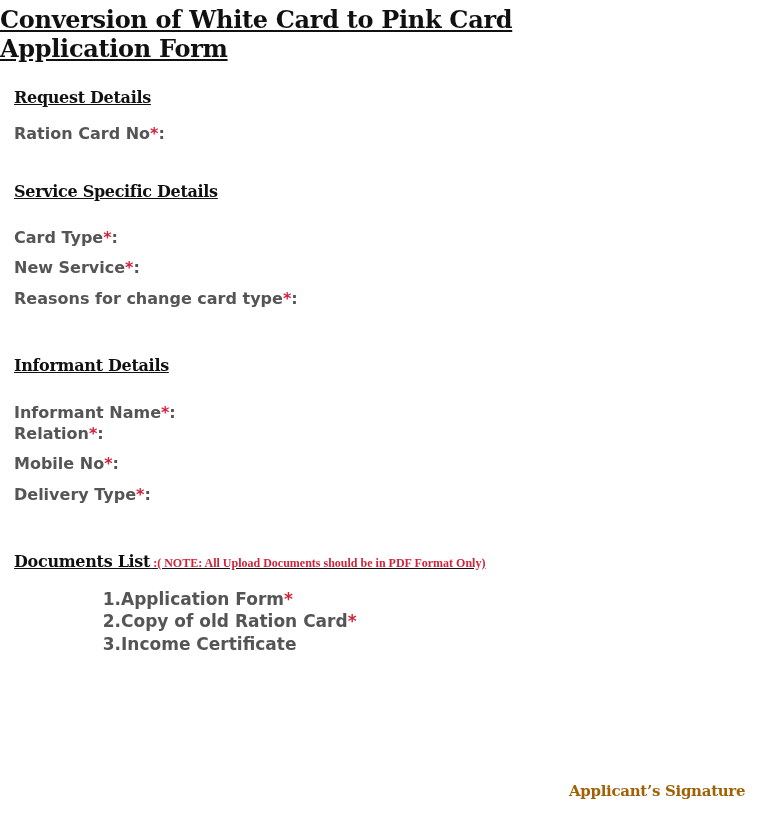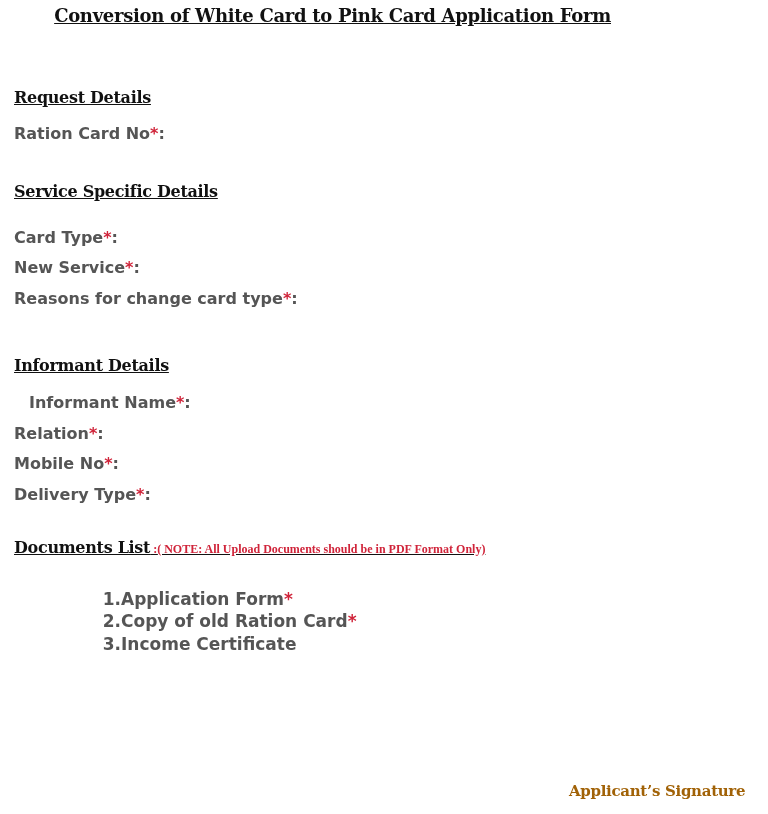--- a/index.html
+++ b/index.html
@@ -1,20 +1,20 @@
 <!DOCTYPE html>
 <html><head>
   <meta charset="utf-8">
   <style>
     html, body { margin: 0; padding: 0; background: #ffffff; }
     body { width: 768px; height: 814px; position: relative; overflow: hidden; }
     .title {
-      position: absolute; left: 0; top: 5px; width: 611px; text-align: right;
+      position: absolute; left: 0; top: 5px; width: 611px; text-align: left;
       font-family: "DejaVu Serif", "Liberation Serif", serif; font-weight: bold;
-      font-size: 18px; color: #111; text-decoration: underline; letter-spacing: -0.3px;
+      font-size: 24px; color: #111; text-decoration: underline; letter-spacing: -0.3px;
     }
     .section-heading {
       position: absolute; left: 14px;
       font-family: "DejaVu Serif", "Liberation Serif", serif; font-weight: bold;
       font-size: 16px; color: #111; text-decoration: underline; letter-spacing: -0.3px;
     }
     .field {
       position: absolute; left: 14px;
       font-family: "DejaVu Sans", "Liberation Sans", sans-serif; font-weight: bold;
       font-size: 16px; color: #555;
@@ -51,34 +51,34 @@
   <span>Card Type</span><span class="req">*</span><span>:</span>
 </div>
 <div class="field" style="top:258px;">
   <span>New Service</span><span class="req">*</span><span>:</span>
 </div>
 <div class="field" style="top:289px;">
   <span>Reasons for change card type</span><span class="req">*</span><span>:</span>
 </div>
 
 <div class="section-heading" style="top:356px;">Informant Details</div>
-<div class="field" style="top:393px;margin-left:15px;">
+<div class="field" style="top:403px;">
   <span>Informant Name</span><span class="req">*</span><span>:</span>
 </div>
 <div class="field" style="top:424px;">
   <span>Relation</span><span class="req">*</span><span>:</span>
 </div>
 <div class="field" style="top:454px;">
   <span>Mobile No</span><span class="req">*</span><span>:</span>
 </div>
 <div class="field" style="top:485px;">
   <span>Delivery Type</span><span class="req">*</span><span>:</span>
 </div>
 
-<div class="section-heading" style="top:538px;text-decoration:underline;">
+<div class="section-heading" style="top:552px;text-decoration:underline;">
   <span>Documents List</span><span class="note"> :</span><span class="note">( NOTE: All Upload Documents should be in PDF Format Only)</span>
 </div>
 <div class="doc-item" style="top:589px;">
   <span class="doc-num">1.</span><span>Application Form</span><span class="req">*</span>
 </div>
 <div class="doc-item" style="top:611px;">
   <span class="doc-num">2.</span><span>Copy of old Ration Card</span><span class="req">*</span>
 </div>
 <div class="doc-item" style="top:634px;">
   <span class="doc-num">3.</span><span>Income Certificate</span><span class="req"></span>

